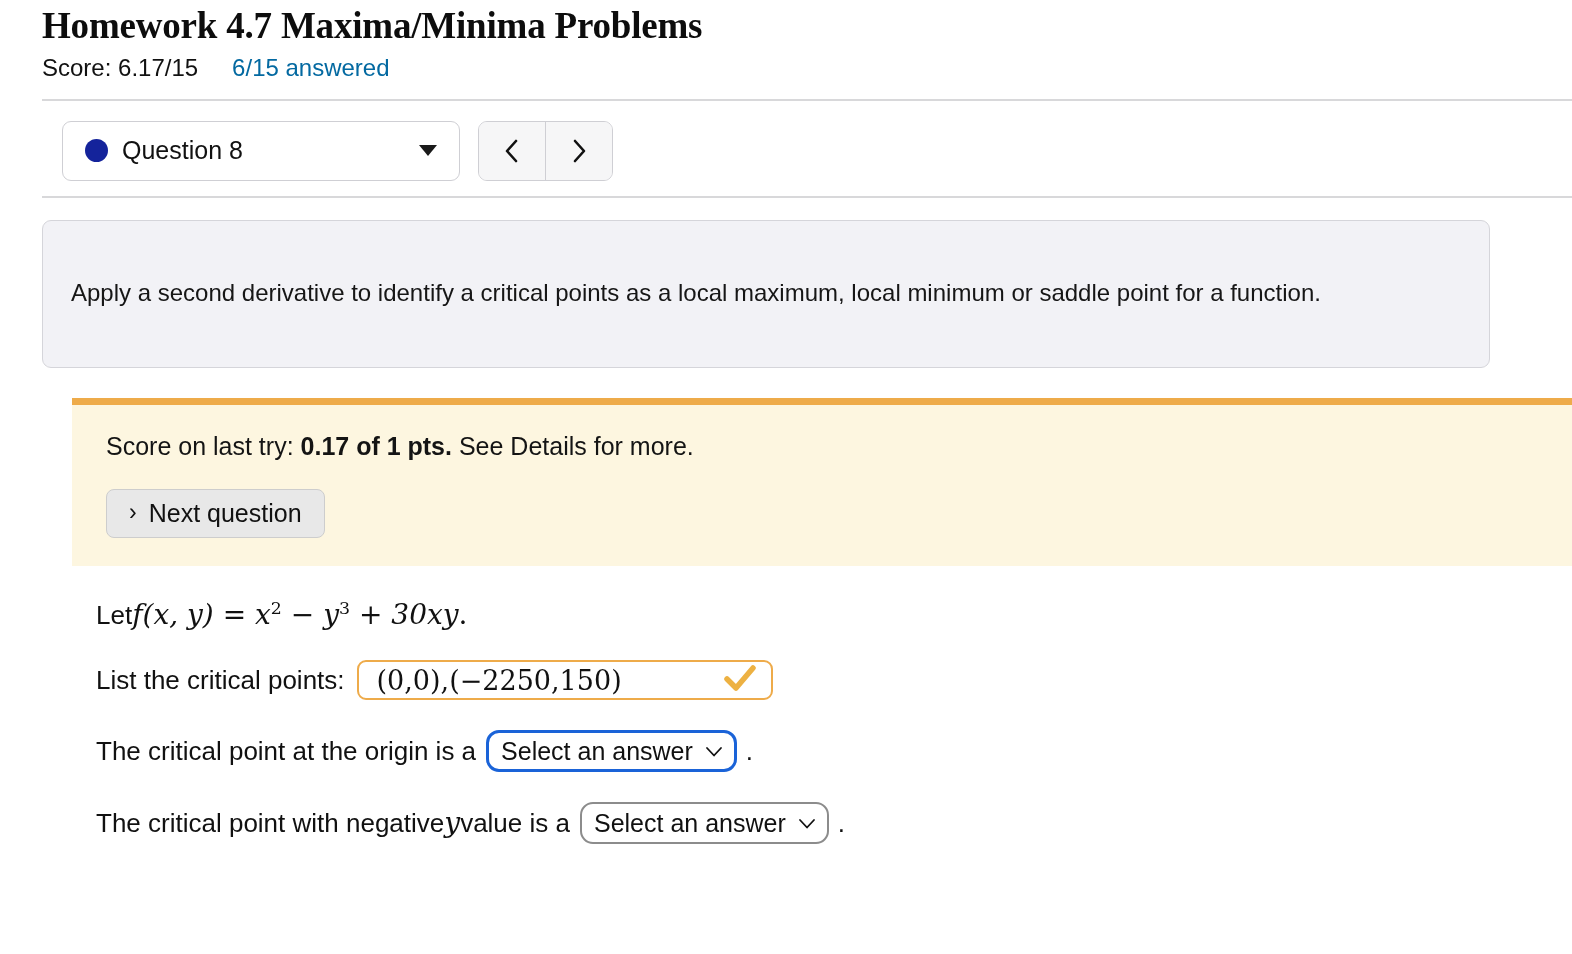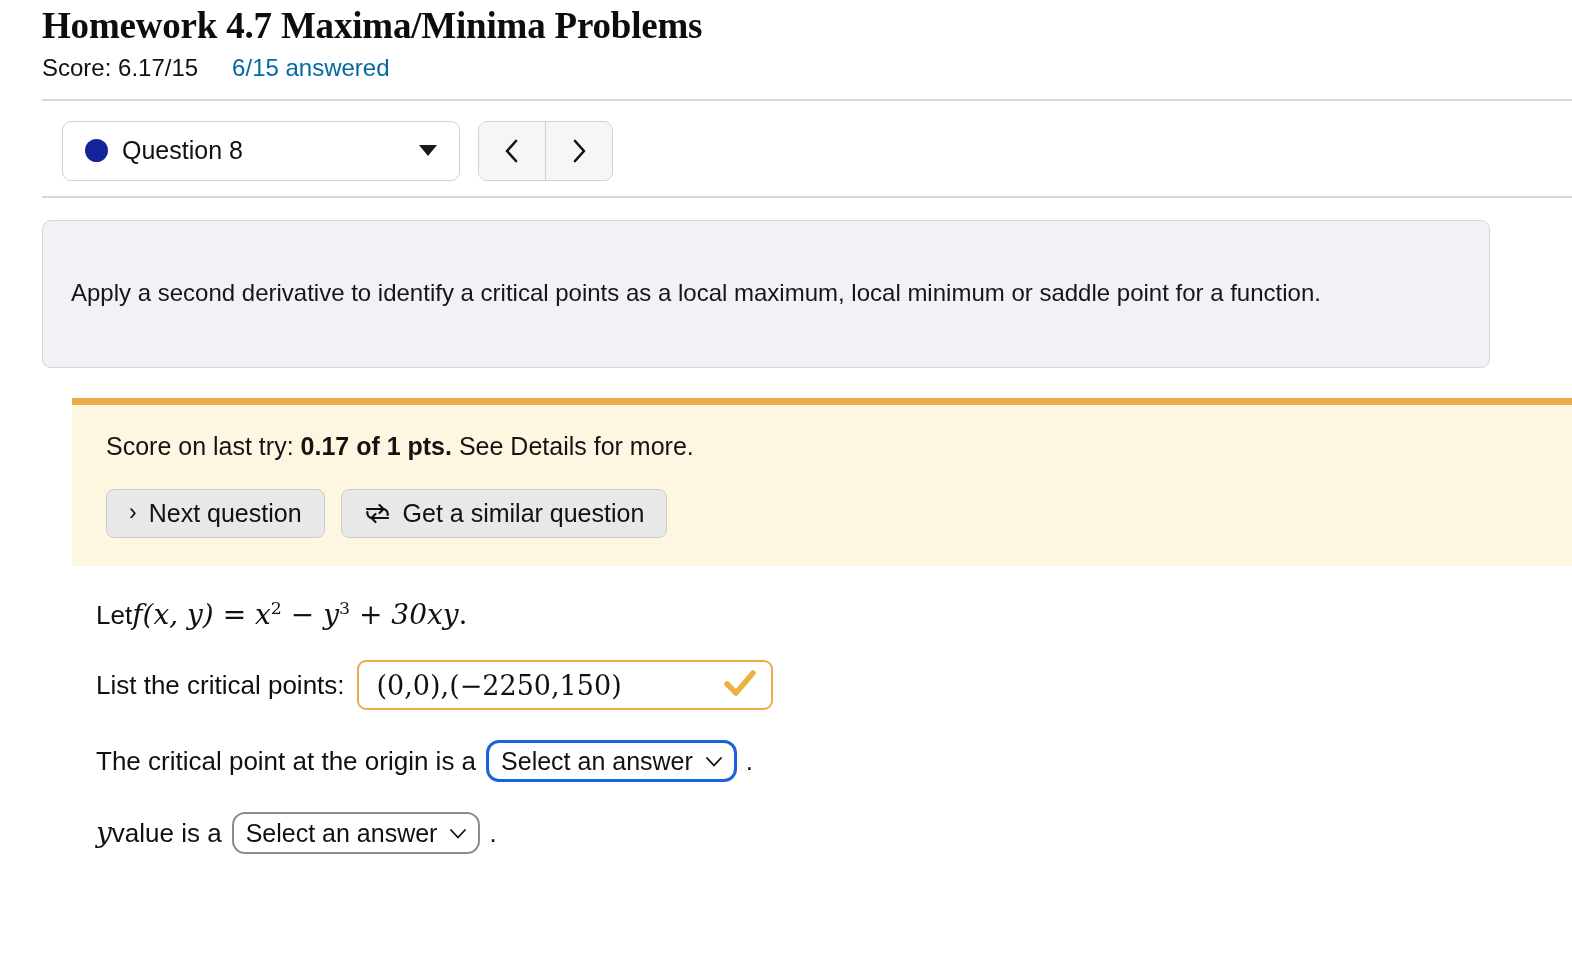--- a/index.html
+++ b/index.html
@@ -205,21 +205,21 @@
   .mit { font-style: italic; }
   sup.exp {
     font-size: 0.62em;
     vertical-align: super;
     line-height: 0;
   }
 
   .answer-input {
     margin-left: 12px;
     width: 416px;
-    height: 50px;
+    height: 40px;
     border: 2.5px solid #eeab4a;
     border-radius: 9px;
     background: #ffffff;
     box-sizing: border-box;
     display: flex;
     align-items: center;
     justify-content: space-between;
     padding: 0 14px 0 18px;
     cursor: text;
   }
@@ -299,32 +299,20 @@
     <span>Score on last try: </span><b>0.17 of 1 pts.</b><span> See Details for more.</span>
   </div>
 
   <div class="banner-actions">
 
     <div class="btn">
       <span class="chev">›</span>
       <span>Next question</span>
     </div>
 
-    <div class="btn">
-      <span class="swap-icon">
-        <svg width="27" height="25" viewBox="0 0 27 25">
-          <path d="M3 8 H19 M15.5 4 L19.5 8 L15.5 12" fill="none" stroke="#111" stroke-width="2.2" stroke-linecap="round" stroke-linejoin="round"></path>
-          <path d="M3 8 A4.2 4.2 0 0 1 3 8" fill="none" stroke="#111" stroke-width="2.2"></path>
-          <path d="M24 17 H8 M11.5 13 L7.5 17 L11.5 21" fill="none" stroke="#111" stroke-width="2.2" stroke-linecap="round" stroke-linejoin="round"></path>
-          <path d="M19 8 A5 5 0 0 1 23.6 14" fill="none" stroke="#111" stroke-width="2.2" stroke-linecap="round"></path>
-          <path d="M8 17 A5 5 0 0 1 3.4 11" fill="none" stroke="#111" stroke-width="2.2" stroke-linecap="round"></path>
-        </svg>
-      </span>
-      <span>Get a similar question</span>
-    </div>
 
   </div>
 
 </div>
 
 <div class="problem">
 
   <div class="mline">
     <span>Let </span>
     <span class="mathy"><span class="mit">f</span><span class="mit">(x, y)</span><span> = </span><span class="mit">x</span><sup class="exp">2</sup><span> − </span><span class="mit">y</span><sup class="exp">3</sup><span> + </span><span class="mit">30xy</span><span>.</span></span>
@@ -349,20 +337,21 @@
       <span class="sel-caret">
         <svg width="18" height="12" viewBox="0 0 18 12">
           <polyline points="2,2 9,9.5 16,2" fill="none" stroke="#111" stroke-width="1.8" stroke-linecap="round" stroke-linejoin="round"></polyline>
         </svg>
       </span>
     </span>
     <span class="period">.</span>
   </div>
 
   <div class="mline">
+    <span>The critical point with negative </span>
     <span class="mathy mit">y</span>
     <span> value is a</span>
     <span class="select-box plain">
       <span>Select an answer</span>
       <span class="sel-caret">
         <svg width="18" height="12" viewBox="0 0 18 12">
           <polyline points="2,2 9,9.5 16,2" fill="none" stroke="#111" stroke-width="1.8" stroke-linecap="round" stroke-linejoin="round"></polyline>
         </svg>
       </span>
     </span>

